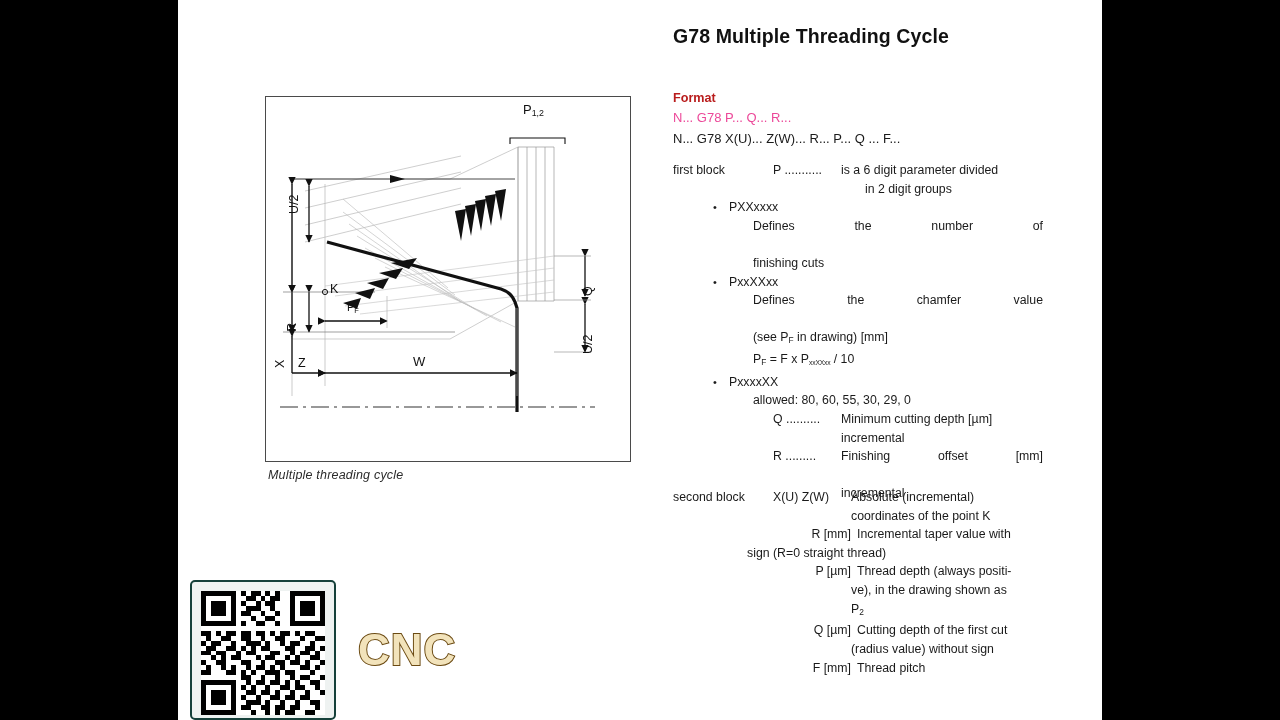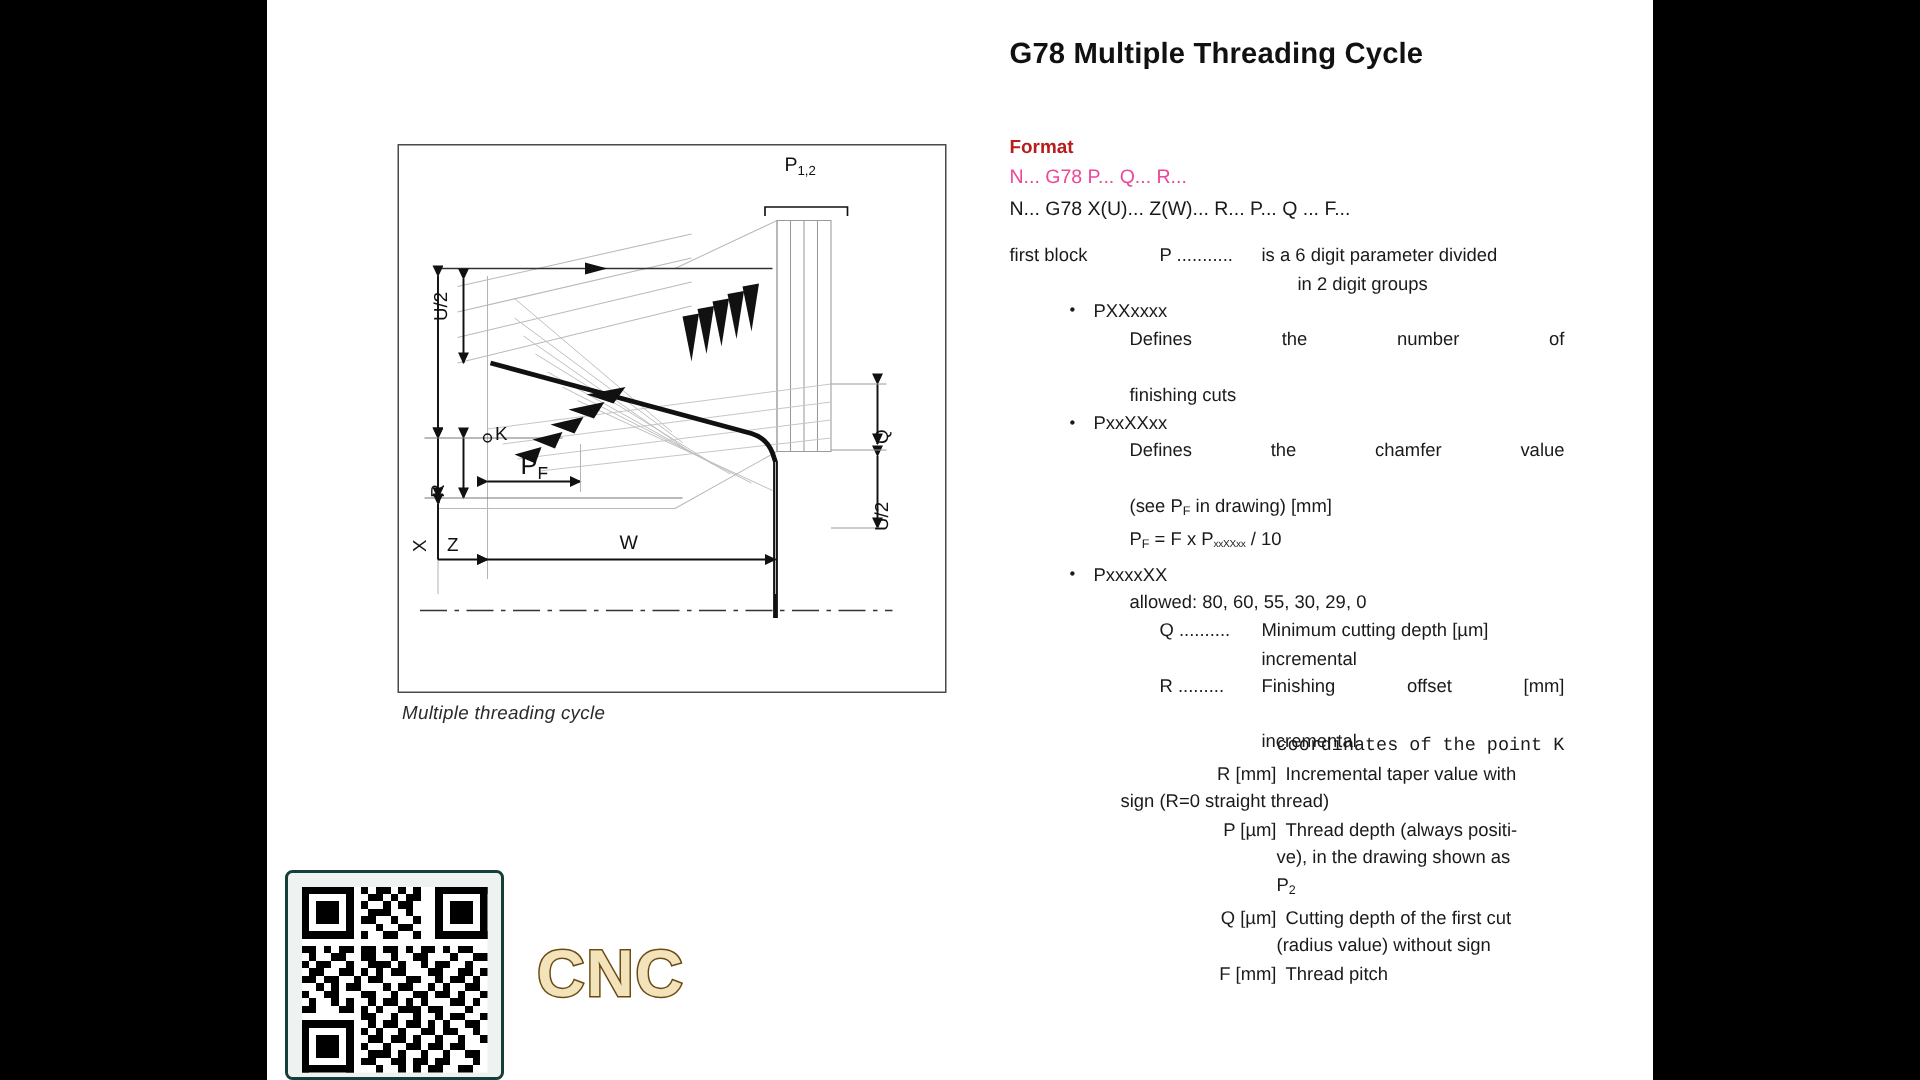--- a/index.html
+++ b/index.html
@@ -214,21 +214,21 @@
     </svg>
 
     <div style="position:absolute;left:258px;top:6px;font-size:13px;color:#111;">
       <span>P</span><sub>1,2</sub>
     </div>
     <div style="position:absolute;left:22px;top:118px;font-size:12.5px;color:#111;transform:rotate(-90deg);transform-origin:left top;">U/2</div>
     <div style="position:absolute;left:316px;top:200px;font-size:12.5px;color:#111;transform:rotate(-90deg);transform-origin:left top;">Q</div>
     <div style="position:absolute;left:316px;top:258px;font-size:12.5px;color:#111;transform:rotate(-90deg);transform-origin:left top;">U/2</div>
     <div style="position:absolute;left:65px;top:186px;font-size:12.5px;color:#111;">K</div>
     <div style="position:absolute;left:20px;top:240px;font-size:12.5px;color:#111;transform:rotate(-90deg);transform-origin:left top;">-R</div>
-    <div style="position:absolute;left:82px;top:205px;font-size:17px;color:#111;">
+    <div style="position:absolute;left:82px;top:205px;font-size:11px;color:#111;">
       <span>P</span><sub>F</sub>
     </div>
     <div style="position:absolute;left:8px;top:272px;font-size:12.5px;color:#111;transform:rotate(-90deg);transform-origin:left top;">X</div>
     <div style="position:absolute;left:33px;top:260px;font-size:12.5px;color:#111;">Z</div>
     <div style="position:absolute;left:148px;top:258px;font-size:13px;color:#111;">W</div>
   </div>
 
   <div class="figure-caption">Multiple threading cycle</div>
 
   <div class="doc">
@@ -285,21 +285,26 @@
       <div class="row">
         <div class="r-label lbl-first"></div>
         <div class="r-key dotted">R .........</div>
         <div class="r-body just">Finishing offset [mm]</div>
       </div>
       <div class="sub-desc" style="margin-left:168px;">incremental</div>
     </div>
 
     <div class="blockB">
 
-      <div class="sub-desc" style="margin-left:178px;font-family:Liberation Mono, monospace;">coordinates of the point K</div>
+      <div class="row">
+        <div class="r-label lbl-second">second block</div>
+        <div class="r-key" style="width:78px;flex:0 0 78px;">X(U)  Z(W)</div>
+        <div class="r-body">Absolute  (incremental)</div>
+      </div>
+      <div class="sub-desc" style="margin-left:178px;">coordinates of the point K</div>
 
       <div class="row">
         <div class="r-label lbl-second"></div>
         <div class="r-key right" style="width:78px;flex:0 0 78px;">R [mm]</div>
         <div class="r-body">Incremental taper value with</div>
       </div>
       <div class="sub-desc" style="margin-left:74px;">sign (R=0 straight thread)</div>
 
       <div class="row">
         <div class="r-label lbl-second"></div>

